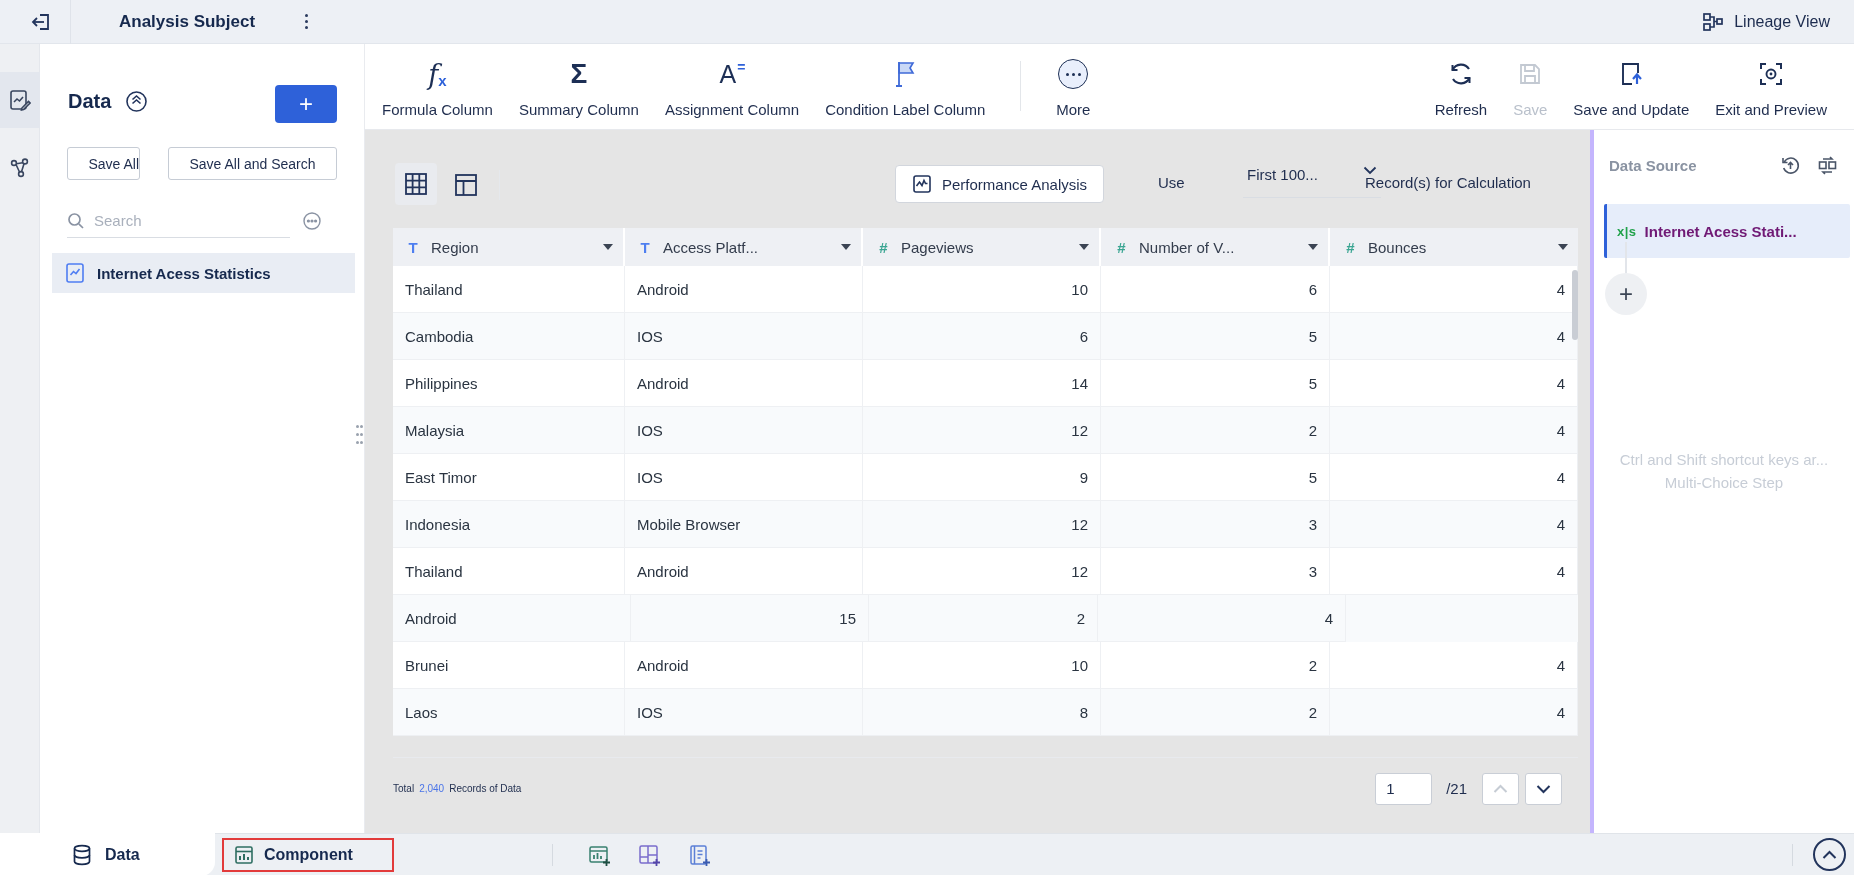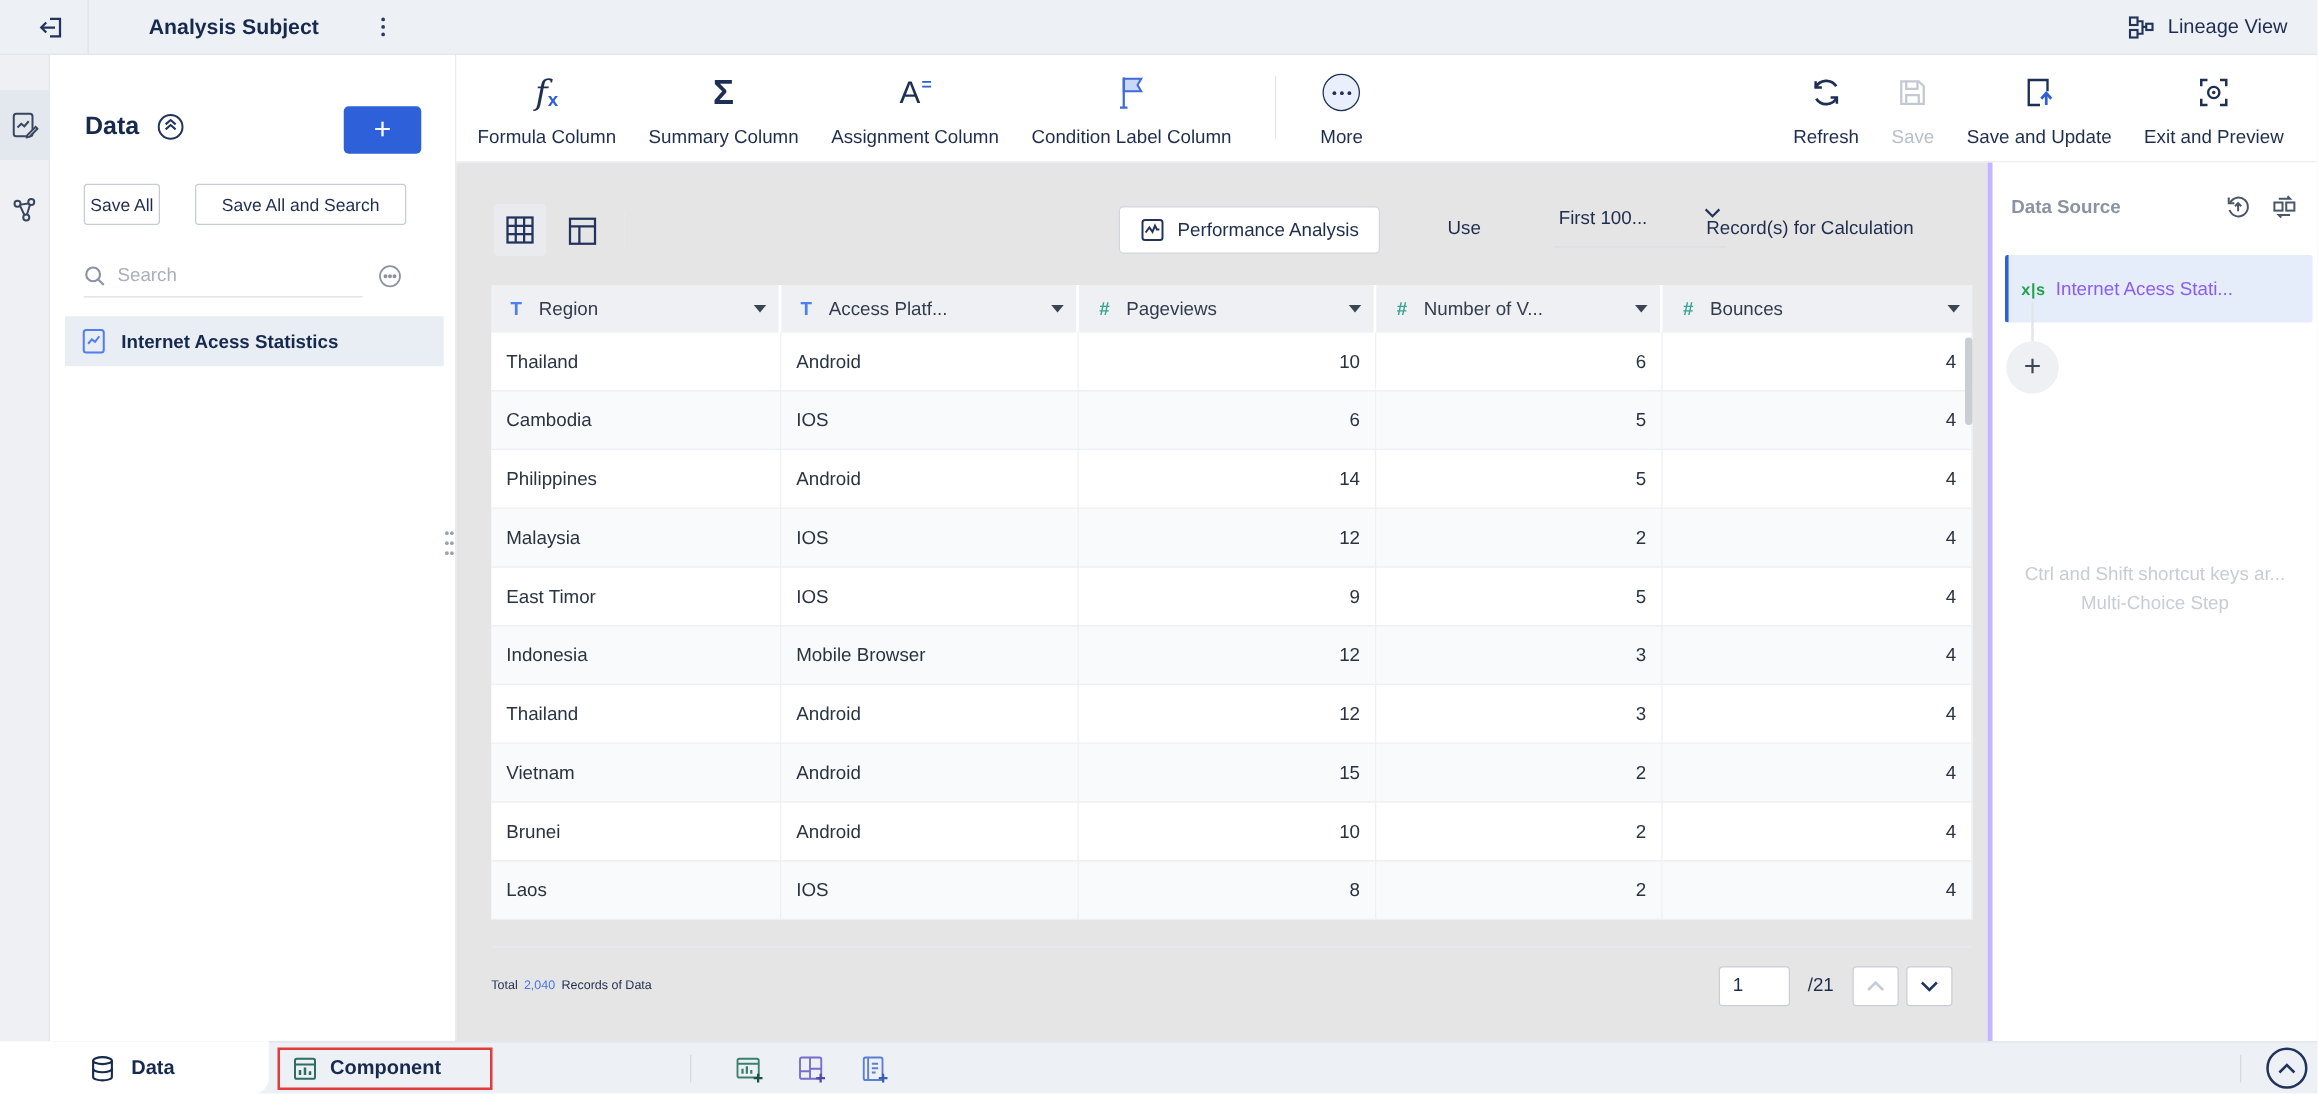--- a/index.html
+++ b/index.html
@@ -45,21 +45,21 @@
 
   
   .left-panel { position:absolute; top:44px; left:40px; width:325px; bottom:42px; background:#fff; border-right:1px solid #e9ebef; }
   .panel-title-row { position:absolute; top:46px; left:28px; display:flex; align-items:center; gap:14px; }
   .panel-title { font-size:20px; font-weight:bold; color:#16294e; }
   .add-btn { position:absolute; top:41px; left:235px; width:62px; height:38px; background:#2e61d9; border:none;
              border-radius:4px; color:#fff; font-size:24px; line-height:1; cursor:pointer; }
   .save-row { position:absolute; top:103px; left:27px; display:flex; gap:28px; }
   .save-row button { height:33px; background:#fff; border:1px solid #c6ccd5; border-radius:3px;
                      font-size:14px; color:#1f2d4e; cursor:pointer; font-family:inherit; }
-  .btn-save-all { width:61px; }
+  .btn-save-all { width:73px;text-align:right; }
   .btn-save-all-update { width:169px; }
   .search-row { position:absolute; top:160px; left:27px; width:223px; height:34px; border-bottom:1px solid #d9dde3;
                 display:flex; align-items:center; gap:9px; }
   .search-row input { flex:1; border:none; outline:none; font-size:15px; color:#2a3441; background:transparent; font-family:inherit; }
   .search-row input::placeholder { color:#a9b0bc; }
   .dataset-item { position:absolute; top:209px; left:12px; width:303px; height:40px; background:#e9edf4;
                   display:flex; align-items:center; padding-left:13px; gap:12px; cursor:pointer; }
   .dataset-label { font-size:15px; font-weight:bold; color:#16294e; }
 
   .drag-handle { position:absolute; left:352px; top:420px; width:16px; height:34px; display:grid;
@@ -115,21 +115,21 @@
 
   
   .right-panel { position:absolute; top:130px; right:0; width:264px; bottom:42px; background:#fff; border-left:4px solid #c4b5fd; }
   .rp-title { position:absolute; top:27px; left:15px; font-size:15px; font-weight:bold; color:#8a93a2; }
   .rp-icons { position:absolute; top:25px; right:16px; display:flex; gap:16px; }
   .rp-icons span { cursor:pointer; display:grid; place-items:center; }
   .source-item { position:absolute; top:74px; left:10px; width:246px; height:54px; background:#e6edfa;
                  border-left:3px solid #2e61d9; border-radius:2px; display:flex; align-items:center;
                  padding:0 8px 0 10px; gap:8px; cursor:pointer; }
   .xls-badge { font-size:13px; font-weight:bold; color:#21a24b; letter-spacing:0.5px; white-space:nowrap; }
-  .source-label { font-size:15px; font-weight:normal; color:#8b5cf6; white-space:nowrap; overflow:hidden; }
+  .source-label { font-size:15px; font-weight:bold; color:#701a75; white-space:nowrap; overflow:hidden; }
   .connector { position:absolute; top:112px; left:31px; width:2px; height:31px; background:#e2e5ea; }
   .add-step { position:absolute; top:143px; left:11px; width:42px; height:42px; border-radius:50%; background:#eef0f3;
               color:#3c4656; font-size:24px; line-height:1; display:grid; place-items:center; cursor:pointer; }
   .rp-hint { position:absolute; top:318px; left:2px; right:2px; text-align:center; color:#c7cdd6;
              font-size:15px; line-height:23px; }
 
   
   .bottom-bar { position:absolute; bottom:0; left:0; right:0; height:42px; background:#edf0f4; border-top:1px solid #e0e4e9; }
   .tab-data { position:absolute; left:0; top:-1px; width:215px; height:43px; background:#fff; border-radius:0 0 14px 0;
               display:flex; align-items:center; padding-left:72px; gap:13px; cursor:pointer; }
@@ -440,21 +440,20 @@
             <div class="td c4 num">4</div>
           </div>
           <div class="tr">
             <div class="td c0">Thailand</div>
             <div class="td c1">Android</div>
             <div class="td c2 num">12</div>
             <div class="td c3 num">3</div>
             <div class="td c4 num">4</div>
           </div>
           <div class="tr">
-            <div class="td c0">Vietnam</div>
             <div class="td c1">Android</div>
             <div class="td c2 num">15</div>
             <div class="td c3 num">2</div>
             <div class="td c4 num">4</div>
           </div>
           <div class="tr">
             <div class="td c0">Brunei</div>
             <div class="td c1">Android</div>
             <div class="td c2 num">10</div>
             <div class="td c3 num">2</div>

